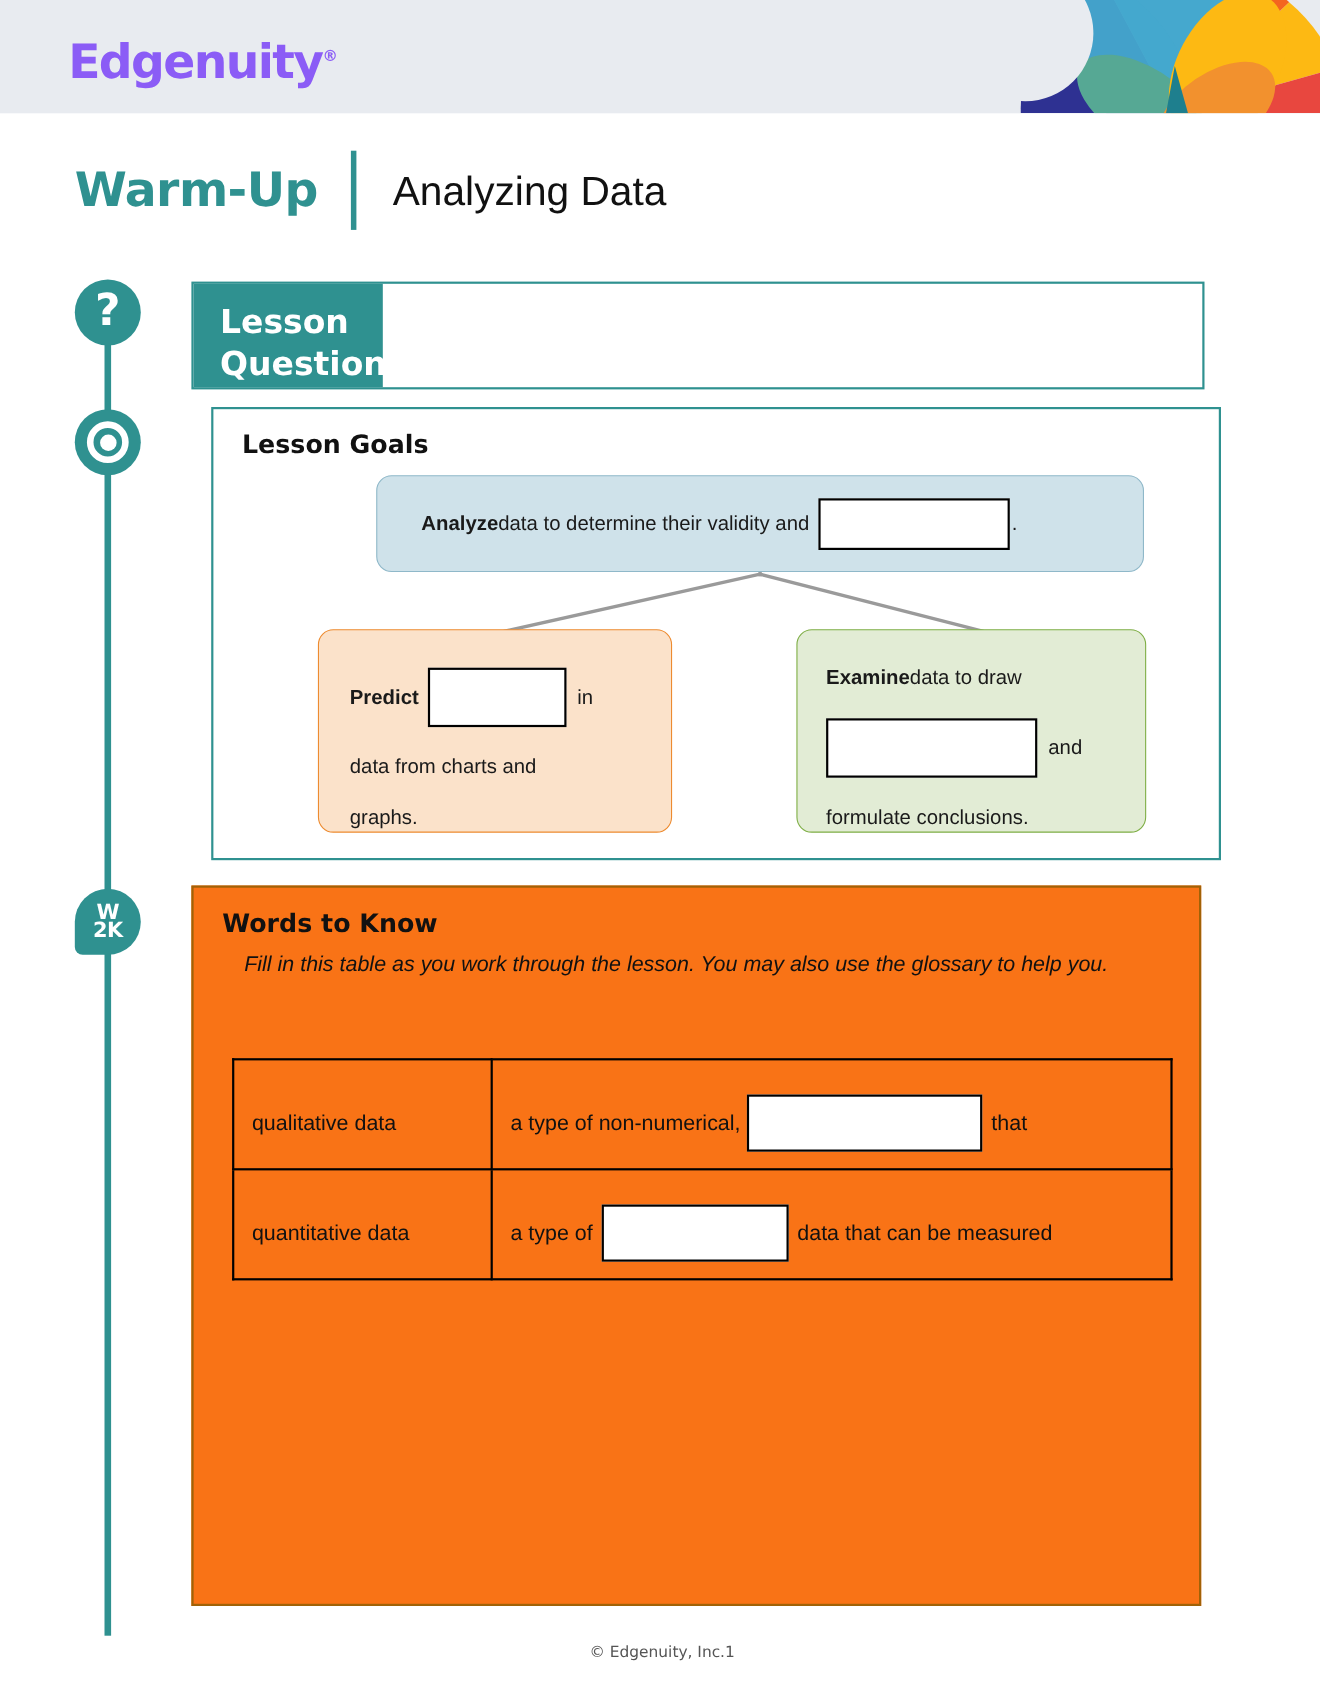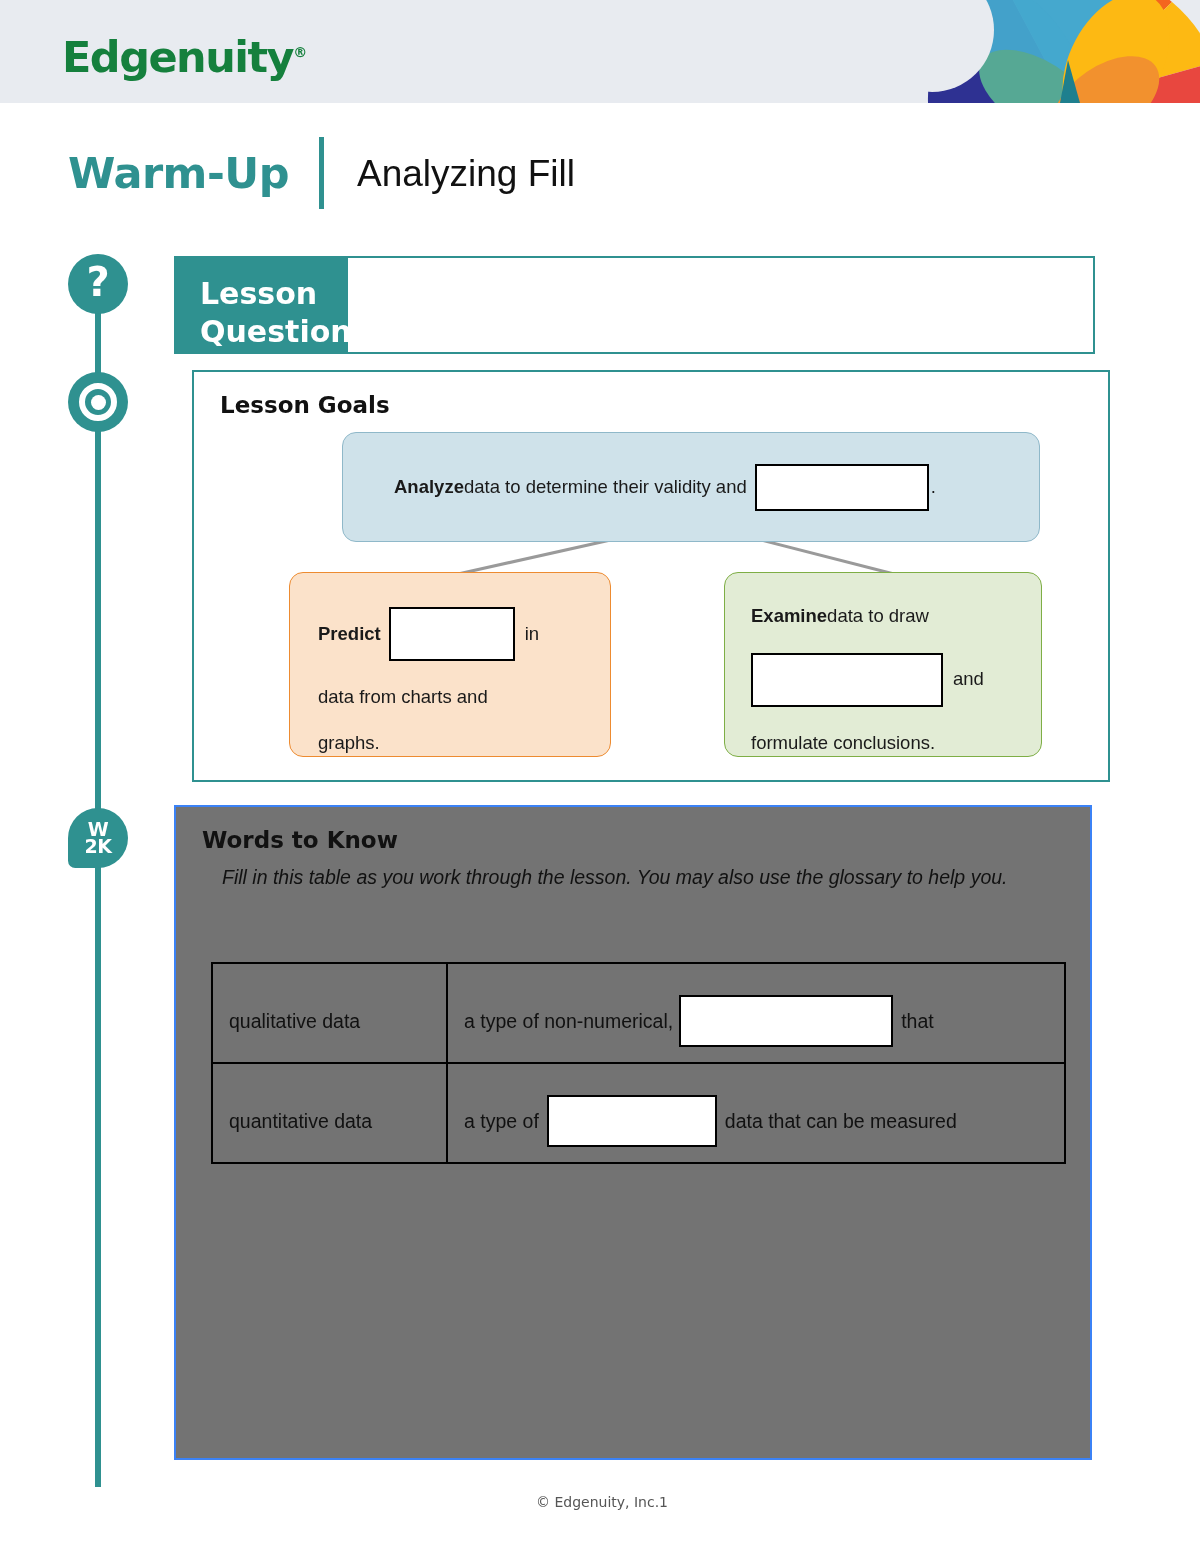--- a/index.html
+++ b/index.html
@@ -16,21 +16,21 @@
   .header-band {
     position:absolute; left:0; top:0; width:1200px; height:103px;
     background:#E8EBF0;
   }
   .brand-logo {
     position:absolute; left:62px; top:36px;
     font-family:"DejaVu Sans", sans-serif;
     font-weight:bold;
     font-size:43px;
     letter-spacing:-1.5px;
-    color:#15803d;
+    color:#8b5cf6;
     line-height:1;
   }
   .brand-tm {
     font-size:14px; vertical-align:super; letter-spacing:0;
   }
 
   
   .pinwheel {
     position:absolute; right:0; top:0; width:280px; height:103px;
     overflow:hidden;
@@ -107,23 +107,23 @@
     font-family:"DejaVu Sans", sans-serif;
     font-weight:bold; font-size:23px; color:#111;
     margin:20px 0 0 26px;
   }
 
   .goal-box {
     position:absolute; border-radius:14px;
     font-size:18.5px; color:#1a1a1a; line-height:1.0;
   }
   .goal-blue {
-    left:148px; top:60px; width:698px; height:110px;
+    left:148px; top:60px; width:698px; height:88px;
     background:#CFE2EA; border:1.5px solid #8FB8C9;
-    display:flex; align-items:center; padding-left:51px;
+    display:flex; align-items:center; padding-left:40px;
   }
   .goal-orange {
     left:95px; top:200px; width:322px; height:185px;
     background:#FBE2CA; border:1.5px solid #ED8B30;
     padding:34px 0 0 28px;
   }
   .goal-green {
     left:530px; top:200px; width:318px; height:185px;
     background:#E2ECD5; border:1.5px solid #7EAE45;
     padding:34px 0 0 26px;
@@ -139,21 +139,21 @@
   .blank-analyze { width:174px; height:47px; margin:0 2px 0 8px; }
   .blank-predict { width:126px; height:54px; margin:0 10px 0 8px; }
   .blank-examine { width:192px; height:54px; margin:0 10px 0 0; }
 
   .connectors { position:absolute; left:0; top:0; width:918px; height:412px;
                 pointer-events:none; }
 
   
   .words-to-know {
     position:absolute; left:174px; top:805px; width:918px; height:655px;
-    border:2px solid #3b82f6; background:#737373;
+    border:2px solid #a16207; background:#f97316;
   }
   .wtk-instructions {
     margin:10px 44px 16px 46px; font-size:19.5px; font-style:italic;
     color:#111; line-height:1.45;
   }
   .wtk-table {
     position:absolute; left:35px; top:155px; width:855px;
     border-collapse:collapse;
   }
   .wtk-table td {
@@ -203,21 +203,21 @@
       <ellipse cx="186" cy="100" rx="34" ry="60" transform="rotate(56 186 100)" fill="#F2912E"></ellipse>
       <path d="M140 103 L148 60 L160 103 Z" fill="#1E7F8E"></path>
       <circle cx="12" cy="30" r="62" fill="#E8EBF0"></circle>
     </g>
   </svg>
 </div>
 
 <div class="title-row">
   <span class="title-warmup">Warm-Up</span>
   <span class="title-divider"></span>
-  <span class="title-lesson">Analyzing Fill</span>
+  <span class="title-lesson">Analyzing Data</span>
 </div>
 
 <div class="rail"></div>
 
 <div class="node node-q">
   <span>?</span>
 </div>
 
 <div class="node node-target">
   <span class="ring-outer">

